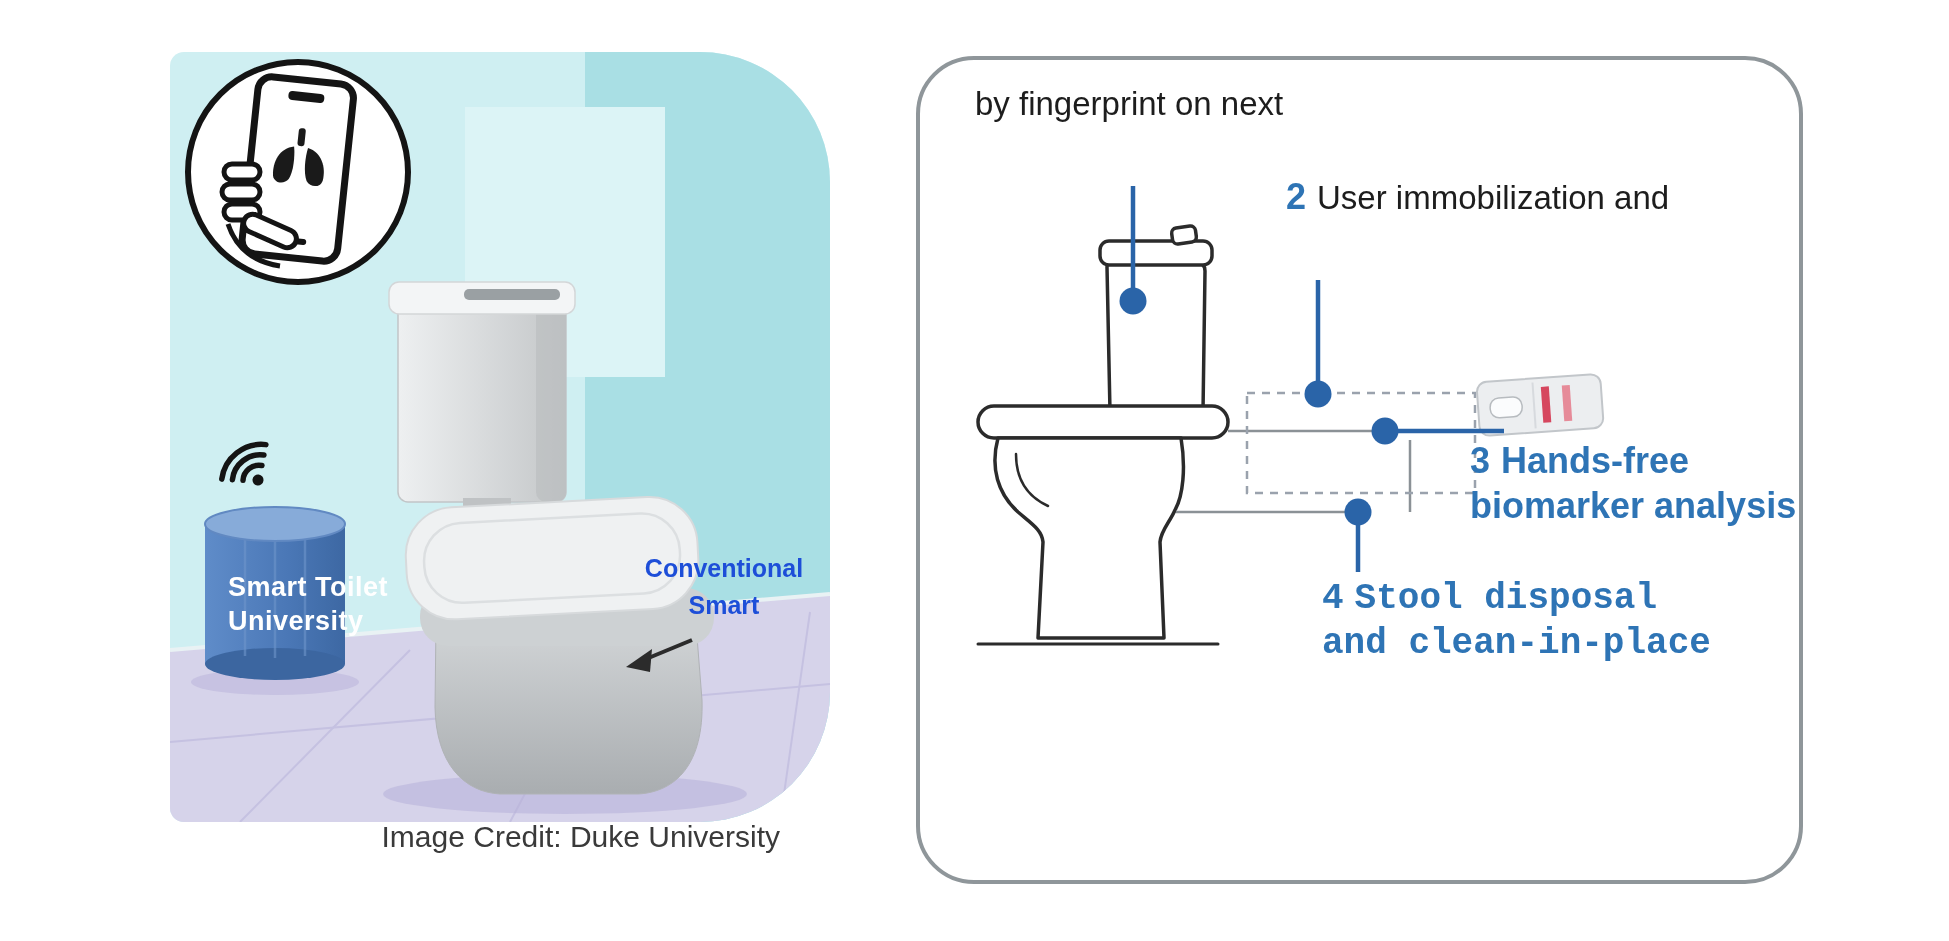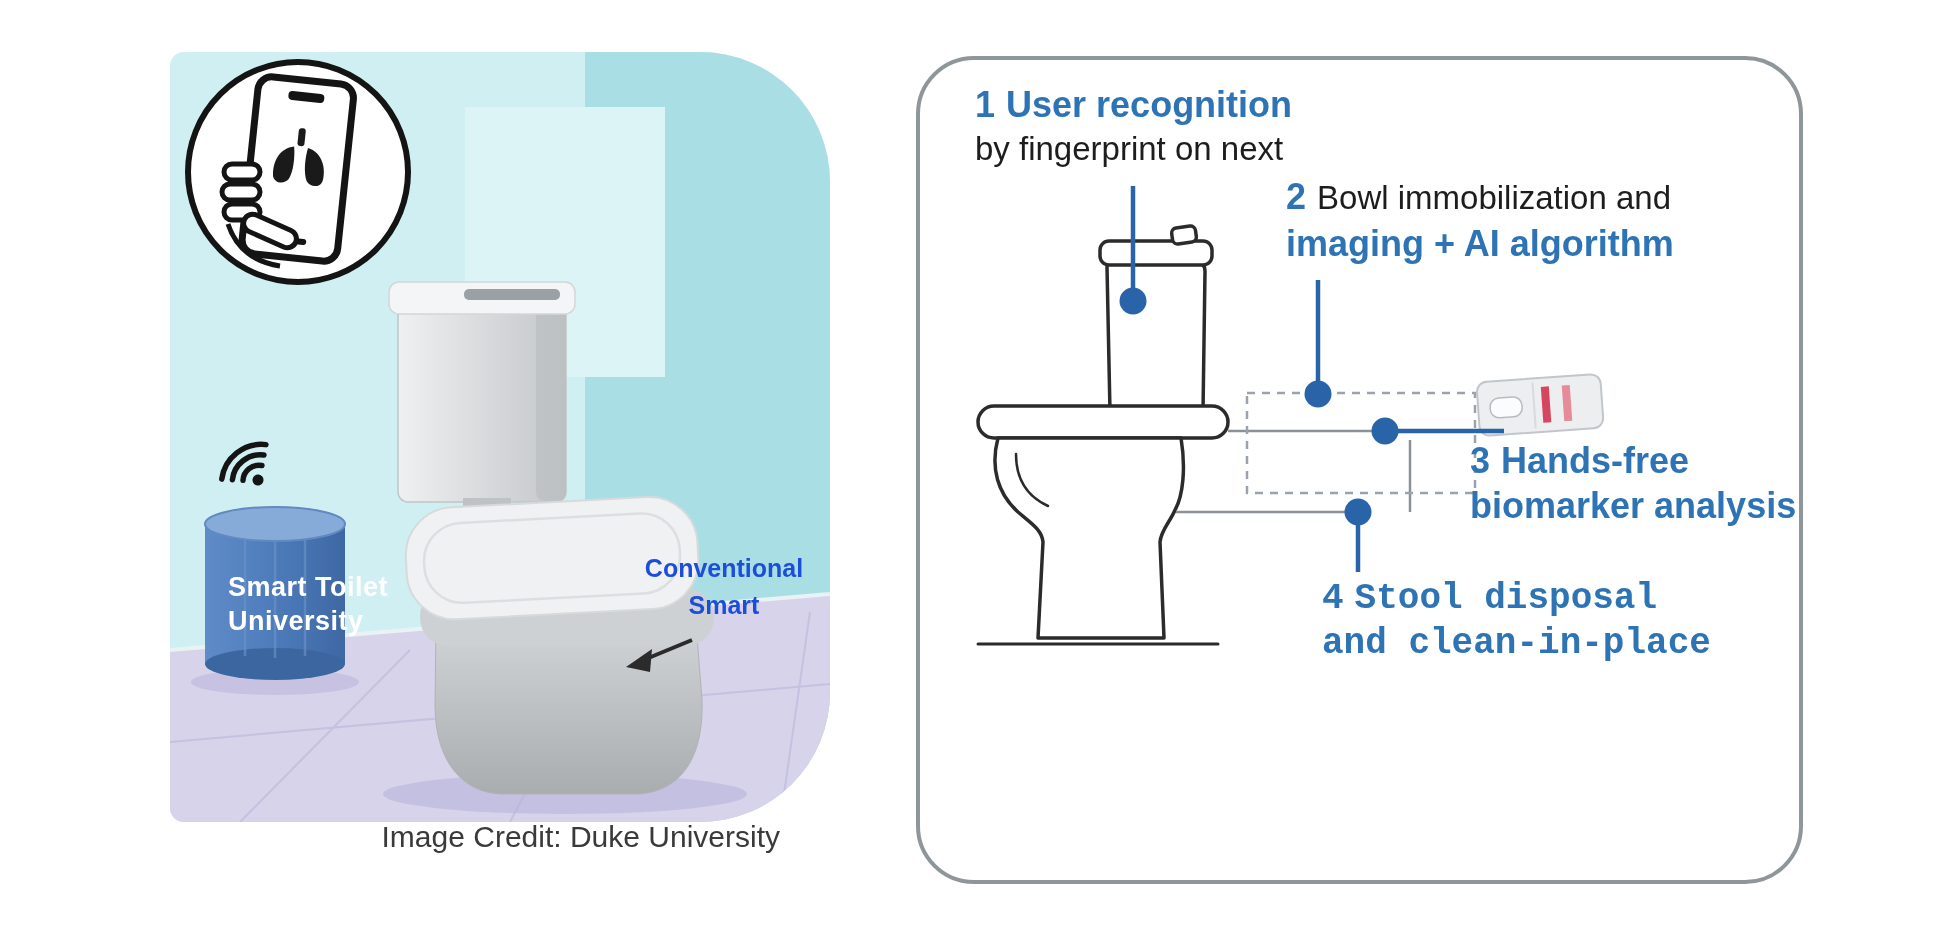--- a/index.html
+++ b/index.html
@@ -194,31 +194,27 @@
       </g>
       <g fill="#2a64a8">
         <circle cx="213" cy="241" r="13.5"></circle>
         <circle cx="398" cy="334" r="13.5"></circle>
         <circle cx="465" cy="371" r="13.5"></circle>
         <circle cx="438" cy="452" r="13.5"></circle>
       </g>
     </svg>
 
     <div class="step s1">
-      <div class="blue-bold">
-        <span class="num">1</span><span>User recognition</span>
-      </div>
       <div class="black-reg">by fingerprint on next</div>
     </div>
 
     <div class="step s2">
       <div class="mixed">
-        <span class="num">2</span><span>Bowl immobilization and</span>
+        <span class="num">2</span><span>User immobilization and</span>
       </div>
-      <div class="blue-bold">imaging + AI algorithm</div>
     </div>
 
     <div class="step s3">
       <div class="blue-bold">
         <span class="num">3</span><span>Hands-free</span>
       </div>
       <div class="blue-bold">biomarker analysis</div>
     </div>
 
     <div class="step s4">

